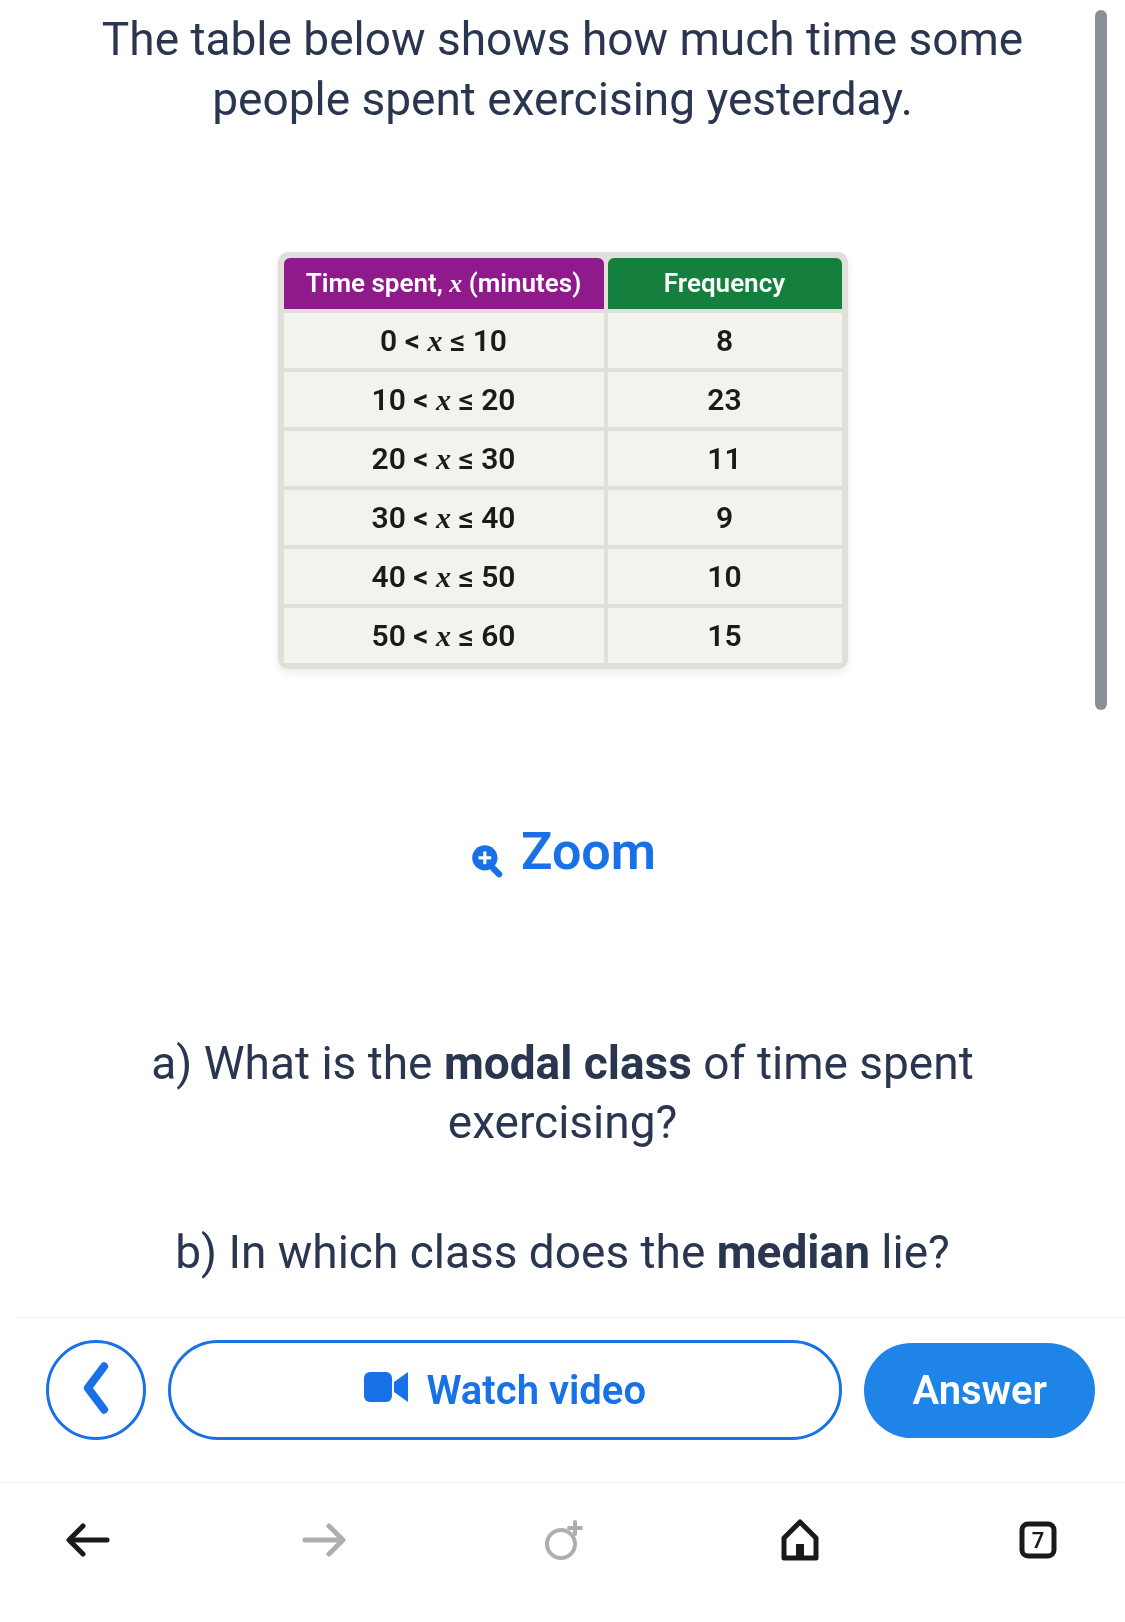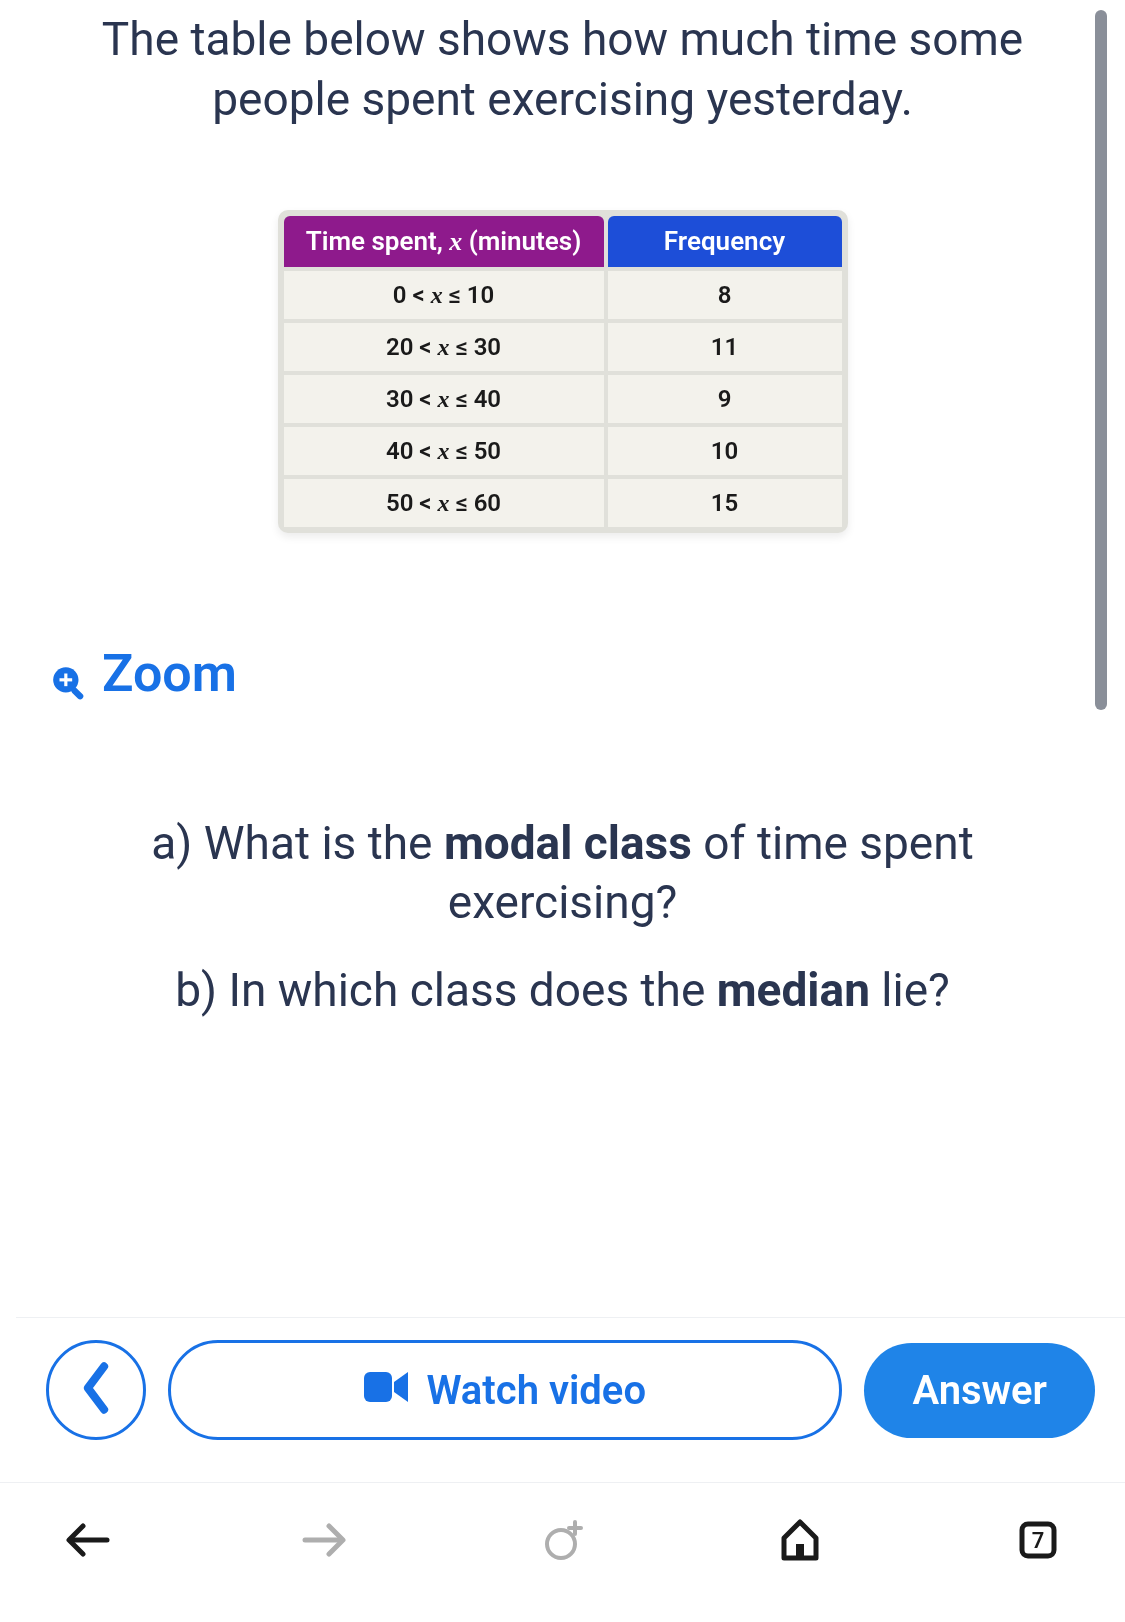--- a/index.html
+++ b/index.html
@@ -8,20 +8,22 @@
     background: #fff;
     width: 1125px;
     height: 1622px;
     position: relative;
     color: #2a3550;
   }
   .content-area {
     padding: 10px 50px 0 50px;
     display: flex;
     flex-direction: column;
+    align-items: center;
+    gap: 42px;
   }
   .intro {
     font-size: 46px;
     text-align: center;
     line-height: 1.3;
     color: #2a3550;
     font-weight: 400;
     margin-bottom: 80px;
   }
   .freq-table {
@@ -42,26 +44,26 @@
     color: #fff;
     font-size: 26px;
     font-weight: 600;
     border-radius: 6px 6px 0 0;
   }
   .freq-table th.col-time {
     background: #8e1a8c;
     width: 320px;
   }
   .freq-table th.col-freq {
-    background: #1d4ed8;
+    background: #15803d;
     width: 234px;
   }
   .freq-table td {
     background: #f3f2ec;
-    font-size: 24px;
+    font-size: 30px;
     color: #1a1a1a;
     font-weight: 600;
   }
   .var-x { font-style: italic; font-family: Georgia, 'Times New Roman', serif; font-weight: 600;}
   .zoom-btn {
     display: flex;
     align-items: center;
     gap: 14px;
     color: #1871e6;
     font-size: 52px;
@@ -172,20 +174,24 @@
         </th>
         <th class="col-freq">Frequency</th>
       </tr>
     </thead>
     <tbody id="table-body">
         <tr>
           <td>0 &lt; <span class="var-x">x</span> ≤ 10</td>
           <td>8</td>
         </tr>
         <tr>
+          <td>10 &lt; <span class="var-x">x</span> ≤ 20</td>
+          <td>23</td>
+        </tr>
+        <tr>
           <td>20 &lt; <span class="var-x">x</span> ≤ 30</td>
           <td>11</td>
         </tr>
         <tr>
           <td>30 &lt; <span class="var-x">x</span> ≤ 40</td>
           <td>9</td>
         </tr>
         <tr>
           <td>40 &lt; <span class="var-x">x</span> ≤ 50</td>
           <td>10</td>

